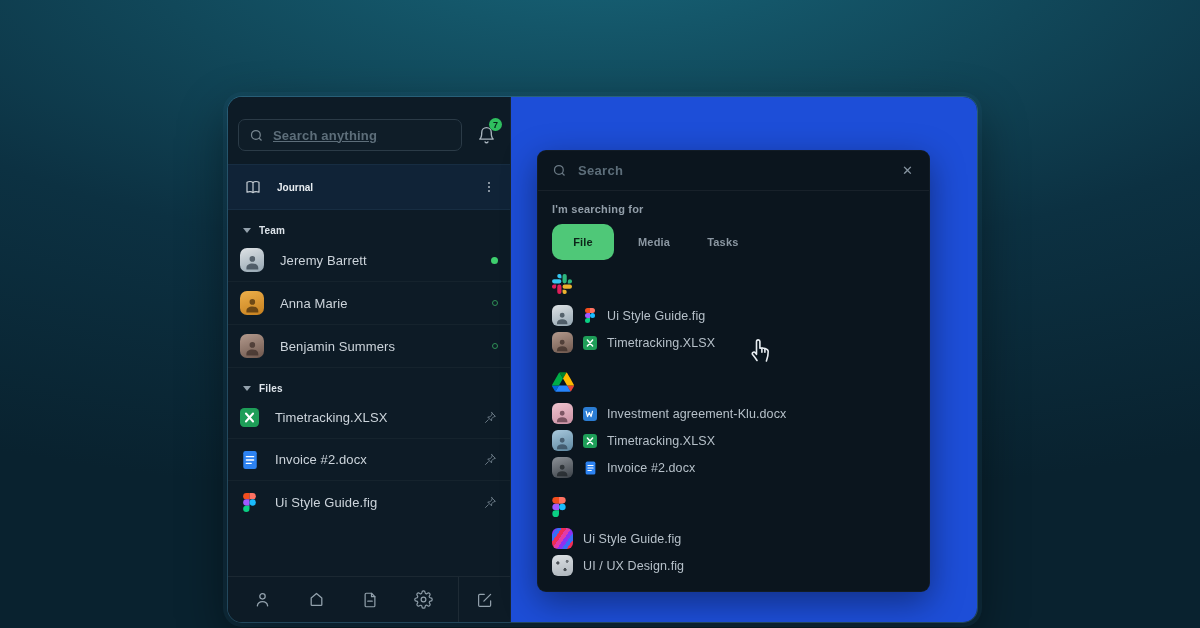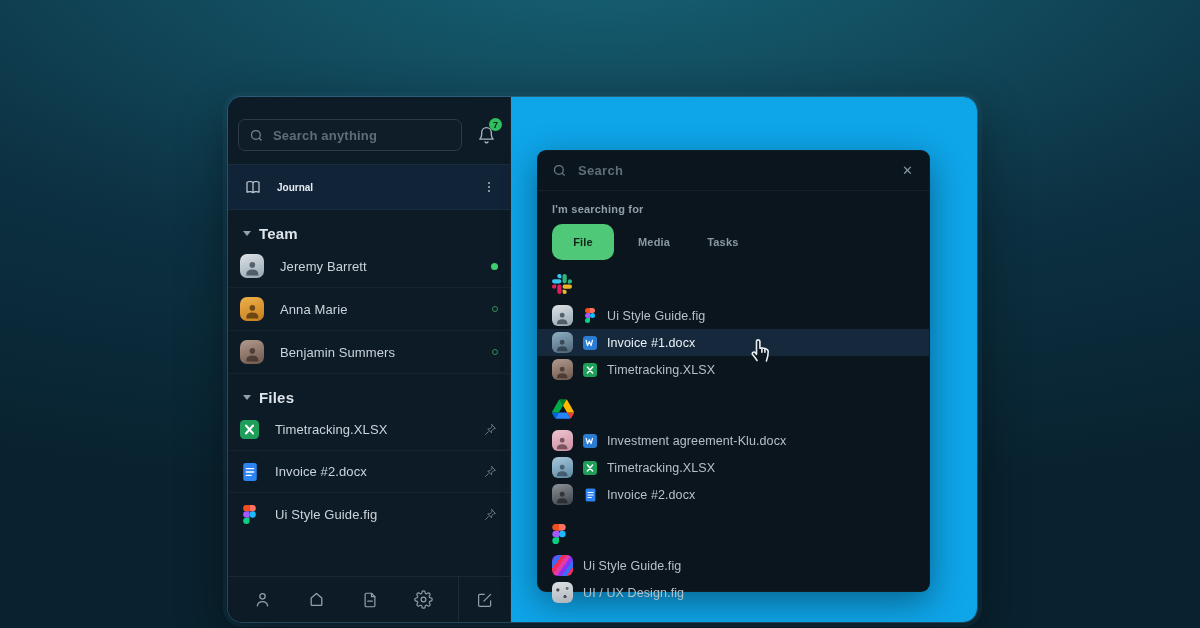--- a/index.html
+++ b/index.html
@@ -6,29 +6,29 @@
   *{box-sizing:border-box;font-family:"Liberation Sans","DejaVu Sans",sans-serif;}
   .stage{position:relative;width:1200px;height:628px;overflow:hidden;
     background:radial-gradient(120% 90% at 50% -10%, #176579 0%, #11485a 32%, #0c3142 58%, #09222f 100%);}
   .window{position:absolute;left:228px;top:97px;width:749px;height:525px;border-radius:14px;
     background:#0d1922;display:flex;overflow:hidden;
     box-shadow:0 0 0 1px rgba(96,165,205,.28), 0 0 0 5px rgba(40,100,135,.14), 0 18px 50px rgba(0,0,0,.45);}
   
   .sidebar{position:relative;width:283px;height:100%;background:#0d1b26;border-right:1px solid rgba(255,255,255,.05);flex:none;}
   .sb-top{display:flex;align-items:center;gap:12px;padding:22px 12px 0 10px;}
   .search-box{flex:1;height:32px;border:1px solid #2b3b47;border-radius:7px;display:flex;align-items:center;gap:9px;padding:0 10px;background:rgba(255,255,255,.01);}
-  .search-box .ph{font-size:13px;font-weight:700;color:#5d6e7a;letter-spacing:.2px;}
+  .search-box .ph{font-size:13px;font-weight:700;color:#5d6e7a;letter-spacing:.2px;text-decoration:underline;}
   .bell-wrap{position:relative;width:24px;height:24px;flex:none;display:flex;align-items:center;justify-content:center;}
   .badge{position:absolute;top:-5px;right:-4px;min-width:13px;height:13px;border-radius:8px;background:#2fbf5f;color:#07231a;
     font-size:9px;font-weight:700;display:flex;align-items:center;justify-content:center;padding:0 2px;}
   .journal-row{margin-top:13px;height:46px;background:#102337;border-top:1px solid rgba(120,170,210,.08);border-bottom:1px solid rgba(120,170,210,.08);
     display:flex;align-items:center;padding:0 14px 0 16px;gap:15px;}
   .journal-row .lbl{font-size:10px;font-weight:600;color:#e8edf1;flex:1;}
   .section-hd{display:flex;align-items:center;gap:8px;padding:15px 16px 3px 15px;}
-  .section-hd .cap{font-size:15px;font-weight:700;color:#dde4ea;letter-spacing:.2px;}
+  .section-hd .cap{font-size:10px;font-weight:700;color:#dde4ea;letter-spacing:.2px;}
   .caret{width:0;height:0;border-left:4px solid transparent;border-right:4px solid transparent;border-top:5px solid #93a1ac;}
   .row{display:flex;align-items:center;gap:16px;padding:0 12px;border-bottom:1px solid rgba(255,255,255,.035);}
   .member-row{height:43px;}
   .file-row{height:42px;}
   .row .nm{flex:1;font-size:13px;color:#ccd4db;letter-spacing:.1px;}
   .avatar{width:24px;height:24px;border-radius:7px;flex:none;position:relative;overflow:hidden;display:flex;align-items:flex-end;justify-content:center;}
   .avatar svg{width:78%;height:78%;opacity:.75;}
   .av-jeremy{background:linear-gradient(160deg,#dfe3e6,#93a5b1);}
   .av-matthew{background:linear-gradient(160deg,#8fb0c4,#4b6474);}
   .av-benjamin{background:linear-gradient(160deg,#b39a8d,#6d564c);}
@@ -39,21 +39,21 @@
   .dot{width:7px;height:7px;border-radius:50%;flex:none;}
   .dot.online{background:#3ecf6e;}
   .dot.away{background:transparent;border:1.5px solid #2e8f55;width:6px;height:6px;}
   .pin{color:#6e7d89;flex:none;}
   .fico{width:19px;height:19px;flex:none;display:flex;align-items:center;justify-content:center;}
   .toolbar{position:absolute;left:0;right:0;bottom:0;height:46px;border-top:1px solid rgba(255,255,255,.06);display:flex;align-items:stretch;}
   .tb-main{flex:1;display:flex;align-items:center;justify-content:space-around;padding:0 8px;}
   .tb-compose{width:52px;border-left:1px solid rgba(255,255,255,.07);display:flex;align-items:center;justify-content:center;}
   .tb-ic{color:#93a2ad;display:flex;align-items:center;justify-content:center;width:28px;height:28px;}
   
-  .main{position:relative;flex:1;background:#0ea5e9;}
+  .main{position:relative;flex:1;background:#1d4ed8;}
   .modal{position:absolute;left:26px;top:53px;width:393px;height:442px;background:#0b151e;border-radius:9px;
     border:1px solid rgba(255,255,255,.03);box-shadow:0 10px 34px rgba(0,0,0,.4);}
   .modal-hd{height:40px;display:flex;align-items:center;gap:11px;padding:0 14px;border-bottom:1px solid rgba(255,255,255,.055);}
   .modal-hd .ph{flex:1;font-size:13px;font-weight:700;color:#5d6e7a;letter-spacing:.3px;}
   .close-x{color:#8795a1;font-size:13px;font-weight:700;line-height:1;padding:2px;}
   .modal-bd{padding:12px 14px 0 14px;}
   .searching-for{font-size:11px;font-weight:700;color:#929ea9;letter-spacing:.2px;}
   .pills{display:flex;align-items:center;margin-top:9px;}
   .pill{font-size:11px;font-weight:700;letter-spacing:.2px;}
   .pill.active{background:#4fc878;color:#0d2419;border-radius:10px;width:62px;height:36px;display:flex;align-items:center;justify-content:center;}
@@ -317,33 +317,20 @@
                   <use href="#g-person"></use>
                 </svg>
               </span>
             <span class="mini">
                 <svg width="10" height="15" viewBox="0 0 38 57">
                   <use href="#g-figma"></use>
                 </svg>
               </span>
             <span class="rnm">Ui Style Guide.fig</span>
           </div>
-          <div class="r-row selected">
-            <span class="avatar r-av av-matthew">
-                <svg viewBox="0 0 24 24" fill="#273640">
-                  <use href="#g-person"></use>
-                </svg>
-              </span>
-            <span class="mini">
-                <svg width="14" height="14" viewBox="0 0 16 16">
-                  <use href="#g-word"></use>
-                </svg>
-              </span>
-            <span class="rnm">Invoice #1.docx</span>
-          </div>
           <div class="r-row">
             <span class="avatar r-av av-benjamin">
                 <svg viewBox="0 0 24 24" fill="#3c2e28">
                   <use href="#g-person"></use>
                 </svg>
               </span>
             <span class="mini">
                 <svg width="14" height="14" viewBox="0 0 16 16">
                   <use href="#g-excel"></use>
                 </svg>

